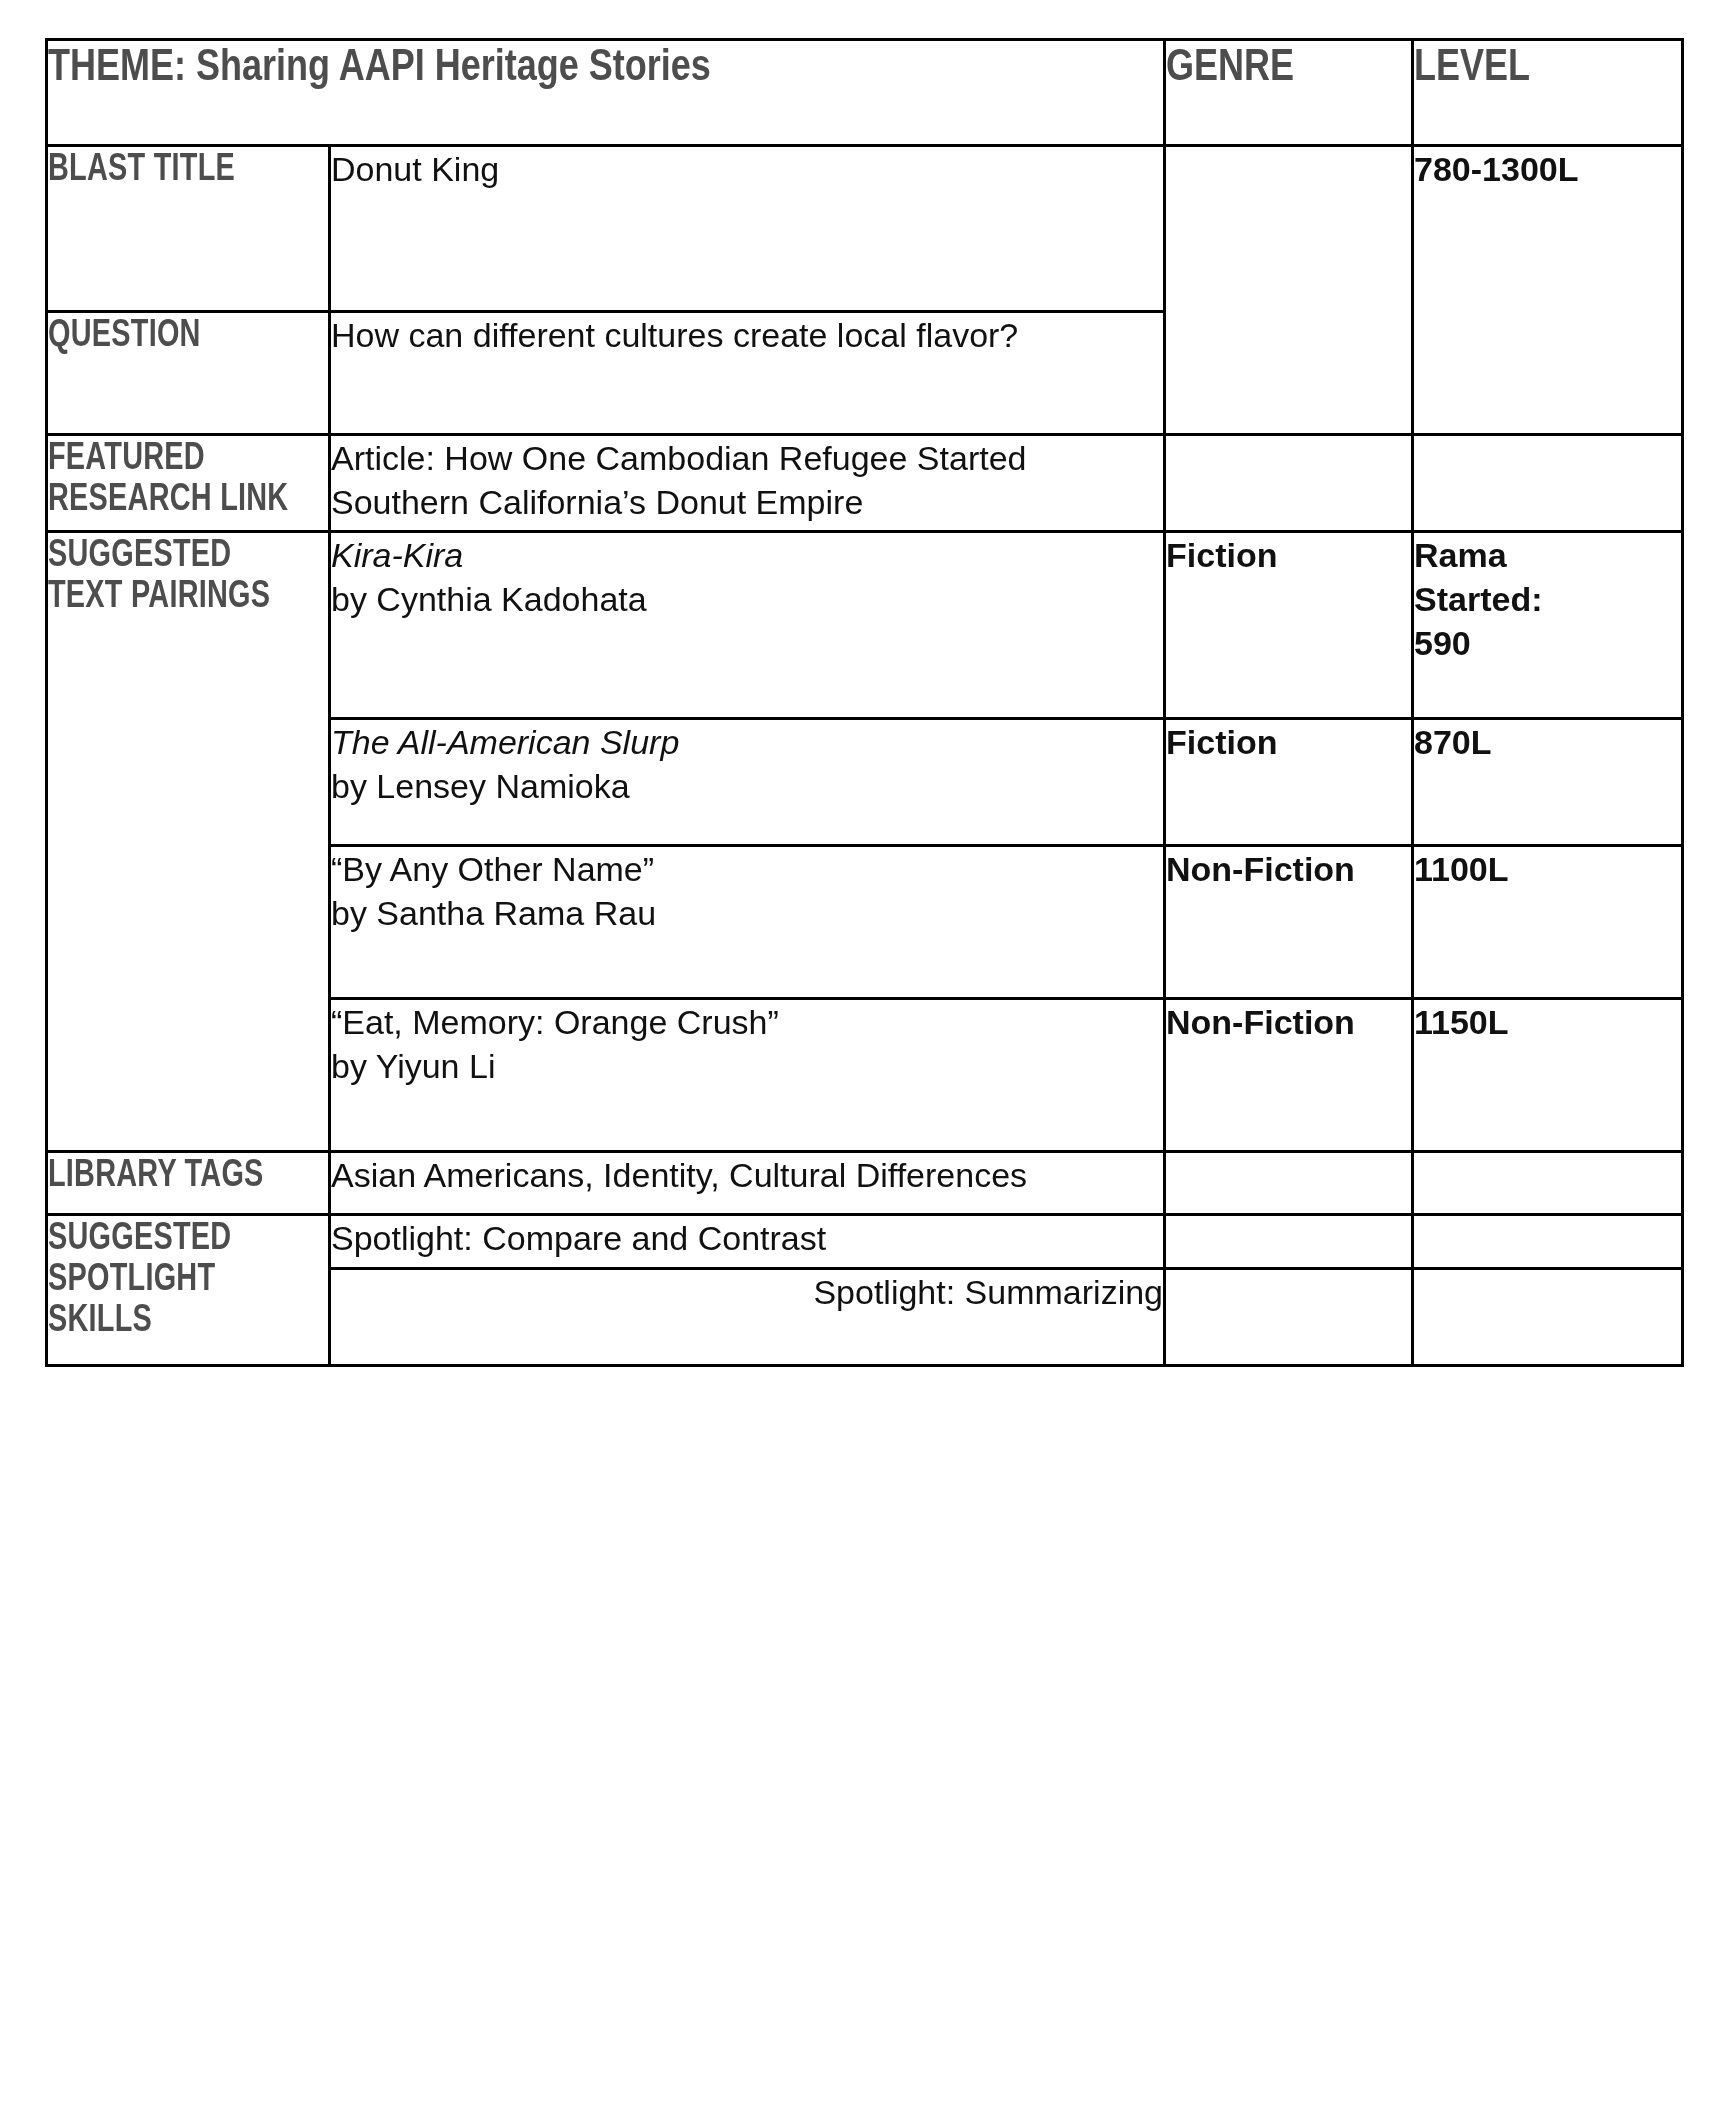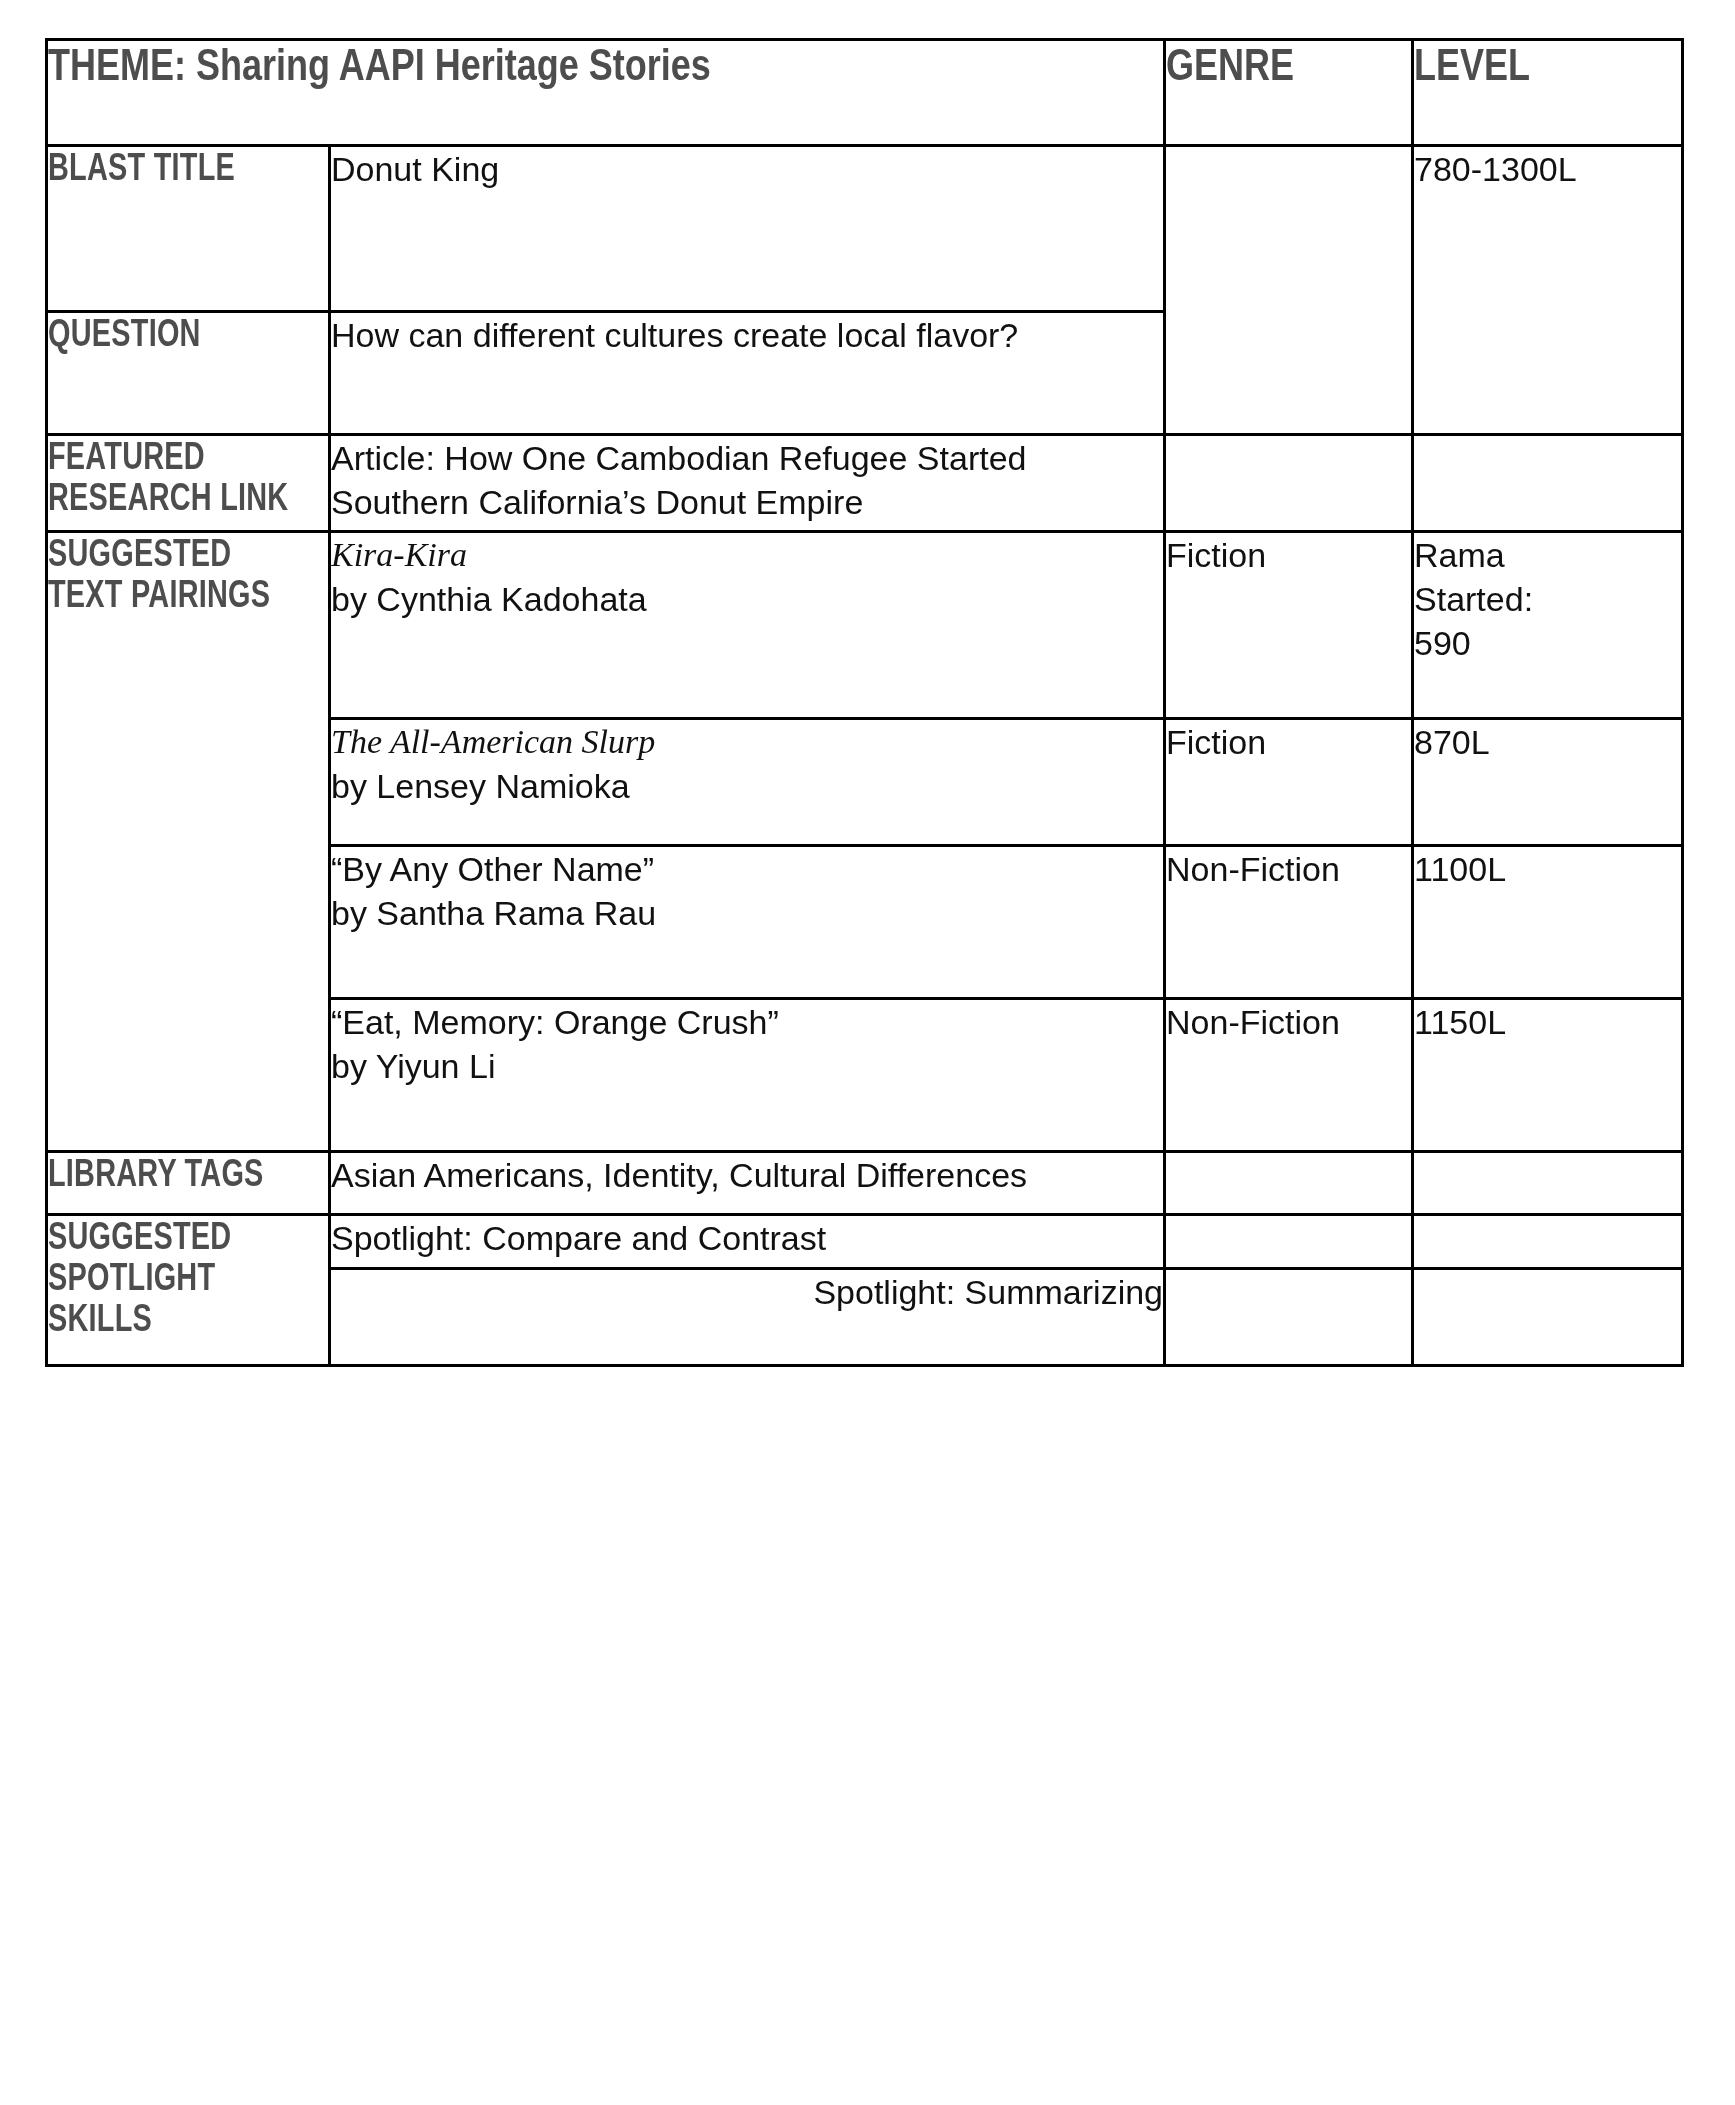--- a/index.html
+++ b/index.html
@@ -108,36 +108,35 @@
     display: block;
     font-family: "Liberation Sans", sans-serif;
     font-weight: 400;
     font-size: 34px;
     line-height: 1.30;
     color: #111111;
   }
   .content-text .title-italic {
     font-style: italic;
     display: block;
-    font-family: Liberation Serif, serif;
   }
   .content-text .author-line {
     display: block;
   }
   .content-text .plain-title {
     display: block;
   }
 
   .small-cell {
     padding: 24px 12px 22px 15.4px;
   }
   .small-text {
     display: block;
     font-family: "Liberation Sans", sans-serif;
-    font-weight: 400;
+    font-weight: 700;
     font-size: 34px;
     line-height: 1.30;
     color: #111111;
   }
 
   
   td.shaded {
     background: #d6d6d6;
   }
 

